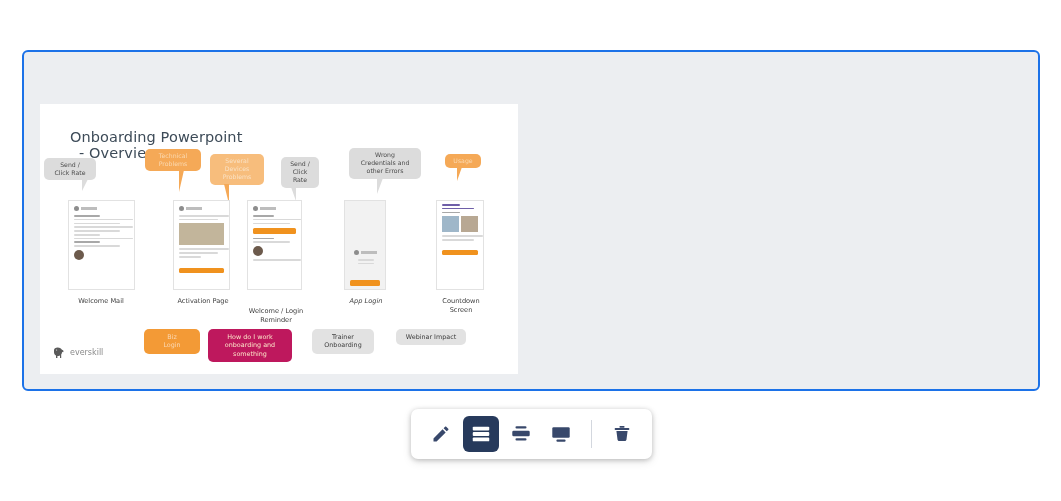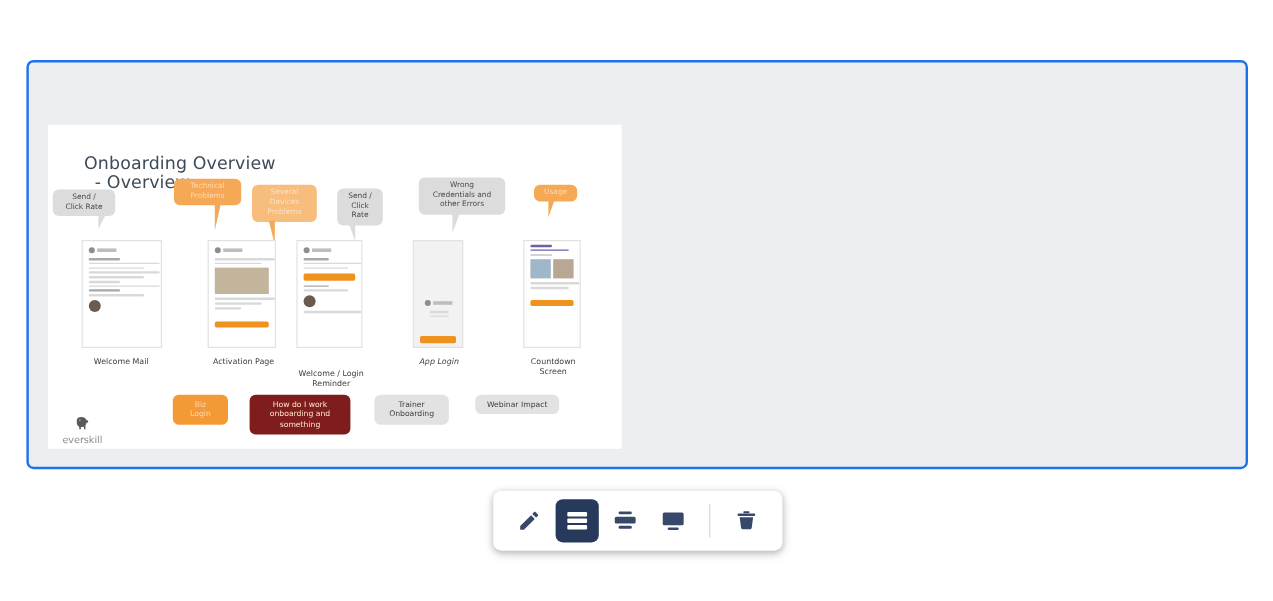--- a/index.html
+++ b/index.html
@@ -161,30 +161,30 @@
     top: 225px;
     border-radius: 5px;
     text-align: center;
     font-size: 6.4px;
     line-height: 8.4px;
     padding: 4px 3px;
     font-family: "DejaVu Sans", sans-serif;
   }
   .pill.gray   { background: #e2e2e2; color: #3d3d3d; }
   .pill.orange { background: #f39a36; color: #fad9b5; }
-  .pill.orange-faded { background: #7f1d1d; color: #fce5c8; }
-  .p1 { left: 104px; width: 46px; }
+  .pill.orange-faded { background: #be185d; color: #fce5c8; }
+  .p1 { left: 104px; width: 56px; }
   .p2 { left: 168px; width: 84px; }
   .p3 { left: 272px; width: 62px; }
   .p4 { left: 356px; width: 70px; }
 
   .slide-logo {
     position: absolute;
     left: 12px; top: 243px;
-    display: flex; align-items: center; gap: 4px; flex-direction: column;
+    display: flex; align-items: center; gap: 4px;
   }
   .slide-logo .eleph { width: 14px; height: 11px; display: block; }
   .slide-logo .brand { font-size: 8px; color: #8a8a8a; font-family: "DejaVu Sans", sans-serif; }
 
   
   .toolbar {
     position: absolute;
     left: 411px; top: 409px;
     height: 50px;
     display: flex;
@@ -210,21 +210,21 @@
 
 <div id="page">
 
 
   <div class="panel">
 
 
     <div class="slide-wrap">
 
       <div class="slide-title">
-        <span>Onboarding Overview</span>
+        <span>Onboarding Powerpoint</span>
         <span class="l2">- Overview</span>
       </div>
 
       <div class="bubble gray b-send1">
         Send /<br>Click Rate<span class="tail"></span>
       </div>
       <div class="bubble orange b-tech">
         Technical<br>Problems<span class="tail"></span>
       </div>
       <div class="bubble orange faded b-dev">

